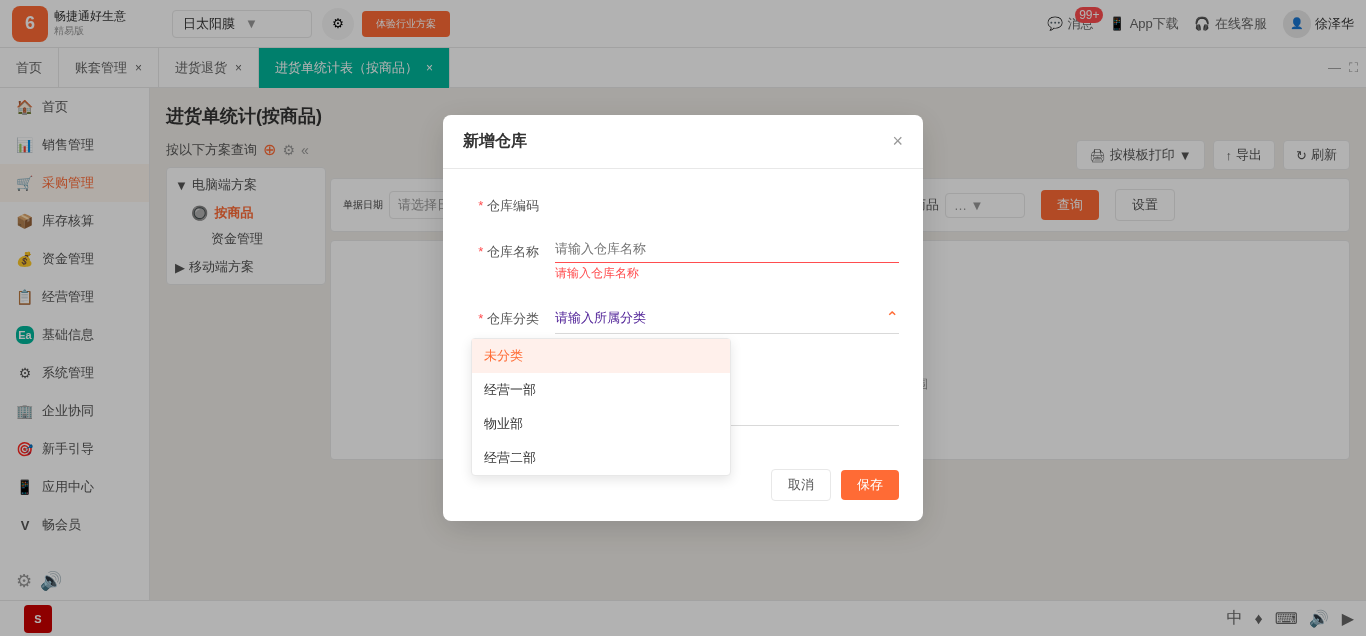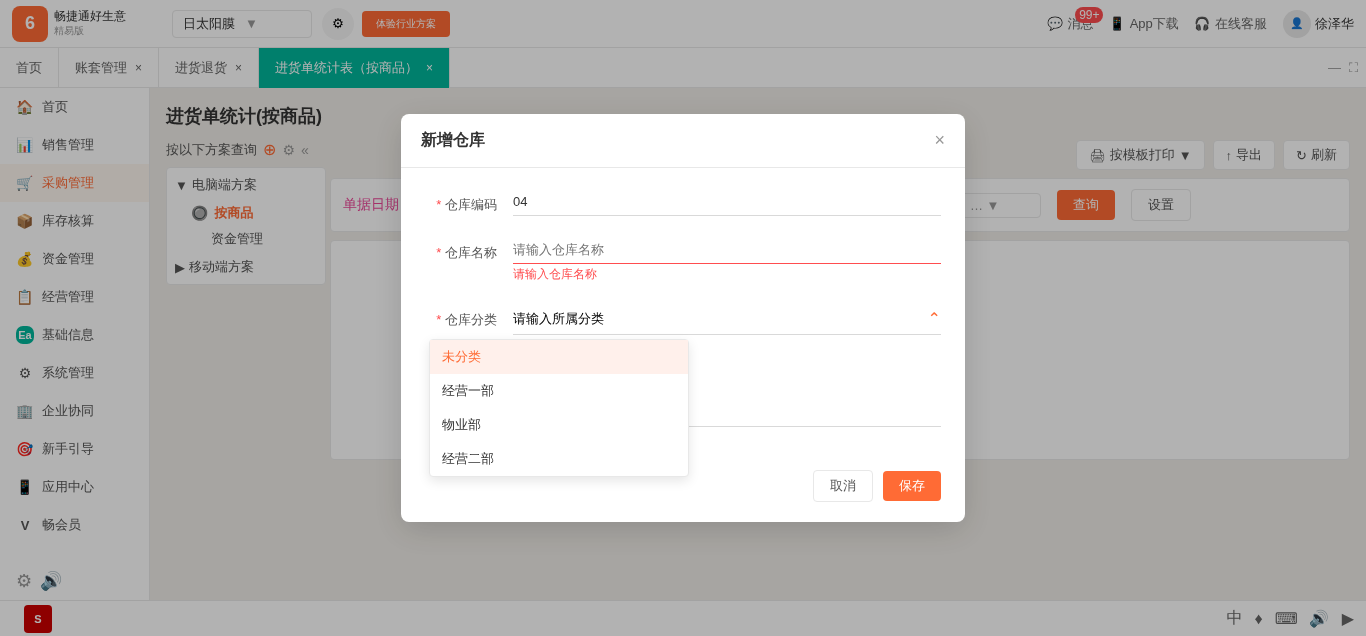--- a/index.html
+++ b/index.html
@@ -85,21 +85,21 @@
 
     
     .overlay {
       position: fixed; top: 0; left: 0; width: 100%; height: 100%;
       background: rgba(0,0,0,0.3); z-index: 100;
     }
 
     
     .modal {
       position: fixed; top: 50%; left: 50%; transform: translate(-50%, -50%);
-      background: #fff; border-radius: 8px; width: 564px;
+      background: #fff; border-radius: 8px; width: 480px;
       box-shadow: 0 8px 32px rgba(0,0,0,0.15); z-index: 200;
       padding-bottom: 20px;
     }
     .modal-header {
       display: flex; align-items: center; justify-content: space-between;
       padding: 16px 20px; border-bottom: 1px solid #e8e8e8;
     }
     .modal-title { font-size: 16px; font-weight: bold; color: #333; }
     .modal-close { cursor: pointer; color: #999; font-size: 18px; }
     .modal-body { padding: 20px 24px; }
@@ -323,21 +323,21 @@
             <span>导出</span>
           </button>
           <button style="background:#fff;border:1px solid #e8e8e8;border-radius:4px;padding:5px 12px;font-size:13px;cursor:pointer;color:#555;display:flex;align-items:center;gap:4px;">
             <span>↻</span>
             <span>刷新</span>
           </button>
         </div>
 
         <div style="background:#fff;border:1px solid #e8e8e8;border-radius:4px;padding:10px 12px;margin-bottom:8px;display:flex;align-items:center;gap:16px;flex-wrap:wrap;">
           <div style="display:flex;align-items:center;gap:6px;">
-            <span style="color:#ec4899;font-size:14px;">单据日期</span>
+            <span style="color:#404040;font-size:10px;">单据日期</span>
             <div style="border:1px solid #e8e8e8;border-radius:4px;padding:4px 8px;font-size:13px;color:#999;cursor:pointer;min-width:180px;">请选择日期范围 ▼</div>
           </div>
           <div style="display:flex;align-items:center;gap:6px;">
             <span style="color:#555;font-size:13px;">付款状态</span>
             <div style="border:1px solid #e8e8e8;border-radius:4px;padding:4px 8px;font-size:13px;color:#999;cursor:pointer;min-width:90px;">全部 ▼</div>
           </div>
           <div style="display:flex;align-items:center;gap:6px;">
             <span style="color:#555;font-size:13px;">单据状态</span>
             <div style="border:1px solid #e8e8e8;border-radius:4px;padding:4px 8px;font-size:13px;color:#999;cursor:pointer;min-width:90px;">全部 ▼</div>
           </div>
@@ -368,44 +368,41 @@
     <span class="modal-title">新增仓库</span>
     <span class="modal-close">×</span>
   </div>
   <div class="modal-body">
 
     <div class="form-row">
       <div class="form-label">
         <span class="required-mark">*</span>
         <span>仓库编码</span>
       </div>
-      <div class="form-field">
-        <input type="text" class="form-input" value="04" style="">
-      </div>
     </div>
 
     <div class="form-row">
       <div class="form-label">
         <span class="required-mark">*</span>
         <span>仓库名称</span>
       </div>
       <div class="form-field">
         <input type="text" class="form-input error-input" placeholder="请输入仓库名称" style="">
         <div class="error-msg">请输入仓库名称</div>
       </div>
     </div>
 
     <div class="form-row" style="position:relative;">
       <div class="form-label">
         <span class="required-mark">*</span>
         <span>仓库分类</span>
       </div>
       <div class="form-field" style="position:relative;">
         <div class="select-field" style="border-bottom:1px solid #d9d9d9;padding:6px 0;display:flex;align-items:center;">
-          <span class="select-field-text" style="color:#000000;font-size:13px;">请输入所属分类</span>
+          <span class="select-field-text" style="color:#4c1d95;font-size:13px;">请输入所属分类</span>
           <span class="select-arrow">⌃</span>
         </div>
 
         <div class="dropdown-menu" style="top:36px;left:-84px;width:260px;">
           <div class="dropdown-item selected">未分类</div>
           <div class="dropdown-item">经营一部</div>
           <div class="dropdown-item">物业部</div>
           <div class="dropdown-item">经营二部</div>
         </div>
       </div>

